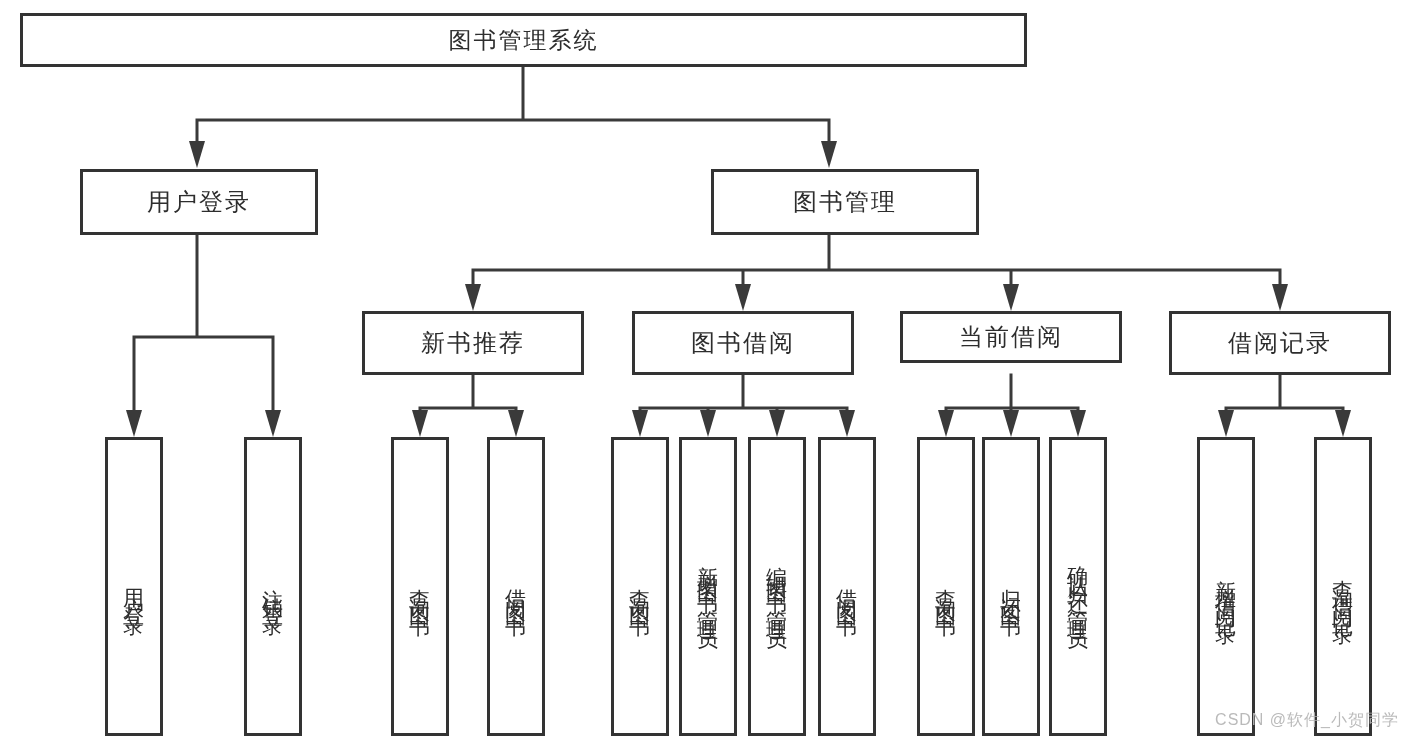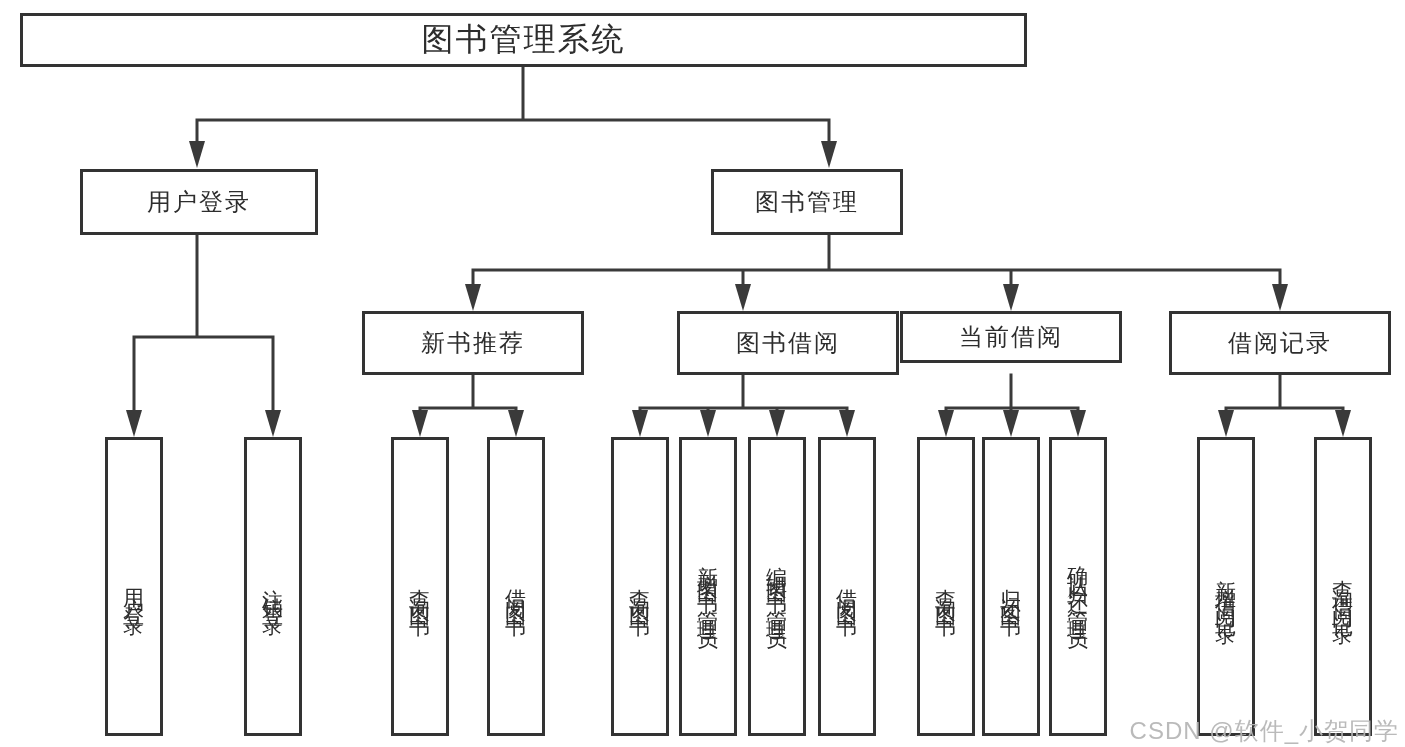--- a/index.html
+++ b/index.html
@@ -16,33 +16,33 @@
     box-sizing:border-box;
     border:3px solid #333333;
     background:#ffffff;
     color:#2d2d2d;
     display:flex;
     align-items:center;
     justify-content:center;
     text-align:center;
   }
   .node.h  { font-size:24px; letter-spacing:2px; white-space:nowrap; }
-  .node.root { font-size:32px; }
+  .node.root { font-size:23px; }
   .node.v {
     writing-mode:vertical-rl;
     text-orientation:mixed;
     font-size:21px;
     letter-spacing:9px;
     line-height:1;
     padding-top:6px;
   }
   .watermark {
     position:absolute;
-    right:6px; bottom:0;
-    font-size:24px;
+    right:6px; bottom:16px;
+    font-size:16px;
     letter-spacing:1px;
     color:rgba(182,182,182,0.95);
     white-space:nowrap;
     z-index:5;
   }
 </style>
 </head>
 <body>
 
 <svg class="wires" viewBox="0 0 1405 747" xmlns="http://www.w3.org/2000/svg" aria-hidden="true">
@@ -82,25 +82,25 @@
     <polygon points="1070,410 1086,410 1078,437"></polygon>
     <polygon points="1218,410 1234,410 1226,437"></polygon>
     <polygon points="1335,410 1351,410 1343,437"></polygon>
   </g>
 </svg>
 
 <div class="node h root" style="left:20px; top:13px; width:1007px; height:54px;">图书管理系统</div>
 
 <div class="node h" style="left:80px; top:169px; width:238px; height:66px;">用户登录</div>
 
-<div class="node h" style="left:711px; top:169px; width:192px; height:66px;">图书管理</div>
+<div class="node h" style="left:711px; top:169px; width:268px; height:66px;">图书管理</div>
 
 <div class="node h" style="left:362px; top:311px; width:222px; height:64px;font-family:Liberation Mono, monospace;">新书推荐</div>
 
-<div class="node h" style="left:632px; top:311px; width:222px; height:64px;margin-left:45px;">图书借阅</div>
+<div class="node h" style="left:632px; top:311px; width:222px; height:64px;">图书借阅</div>
 
 <div class="node h" style="left:900px; top:311px; width:222px; height:52px;">当前借阅</div>
 
 <div class="node h" style="left:1169px; top:311px; width:222px; height:64px;">借阅记录</div>
 
 <div class="node v" style="left:105px; top:437px; width:58px; height:299px;">用户登录</div>
 
 <div class="node v" style="left:244px; top:437px; width:58px; height:299px;">注销登录</div>
 
 <div class="node v" style="left:391px; top:437px; width:58px; height:299px;">查询图书</div>

